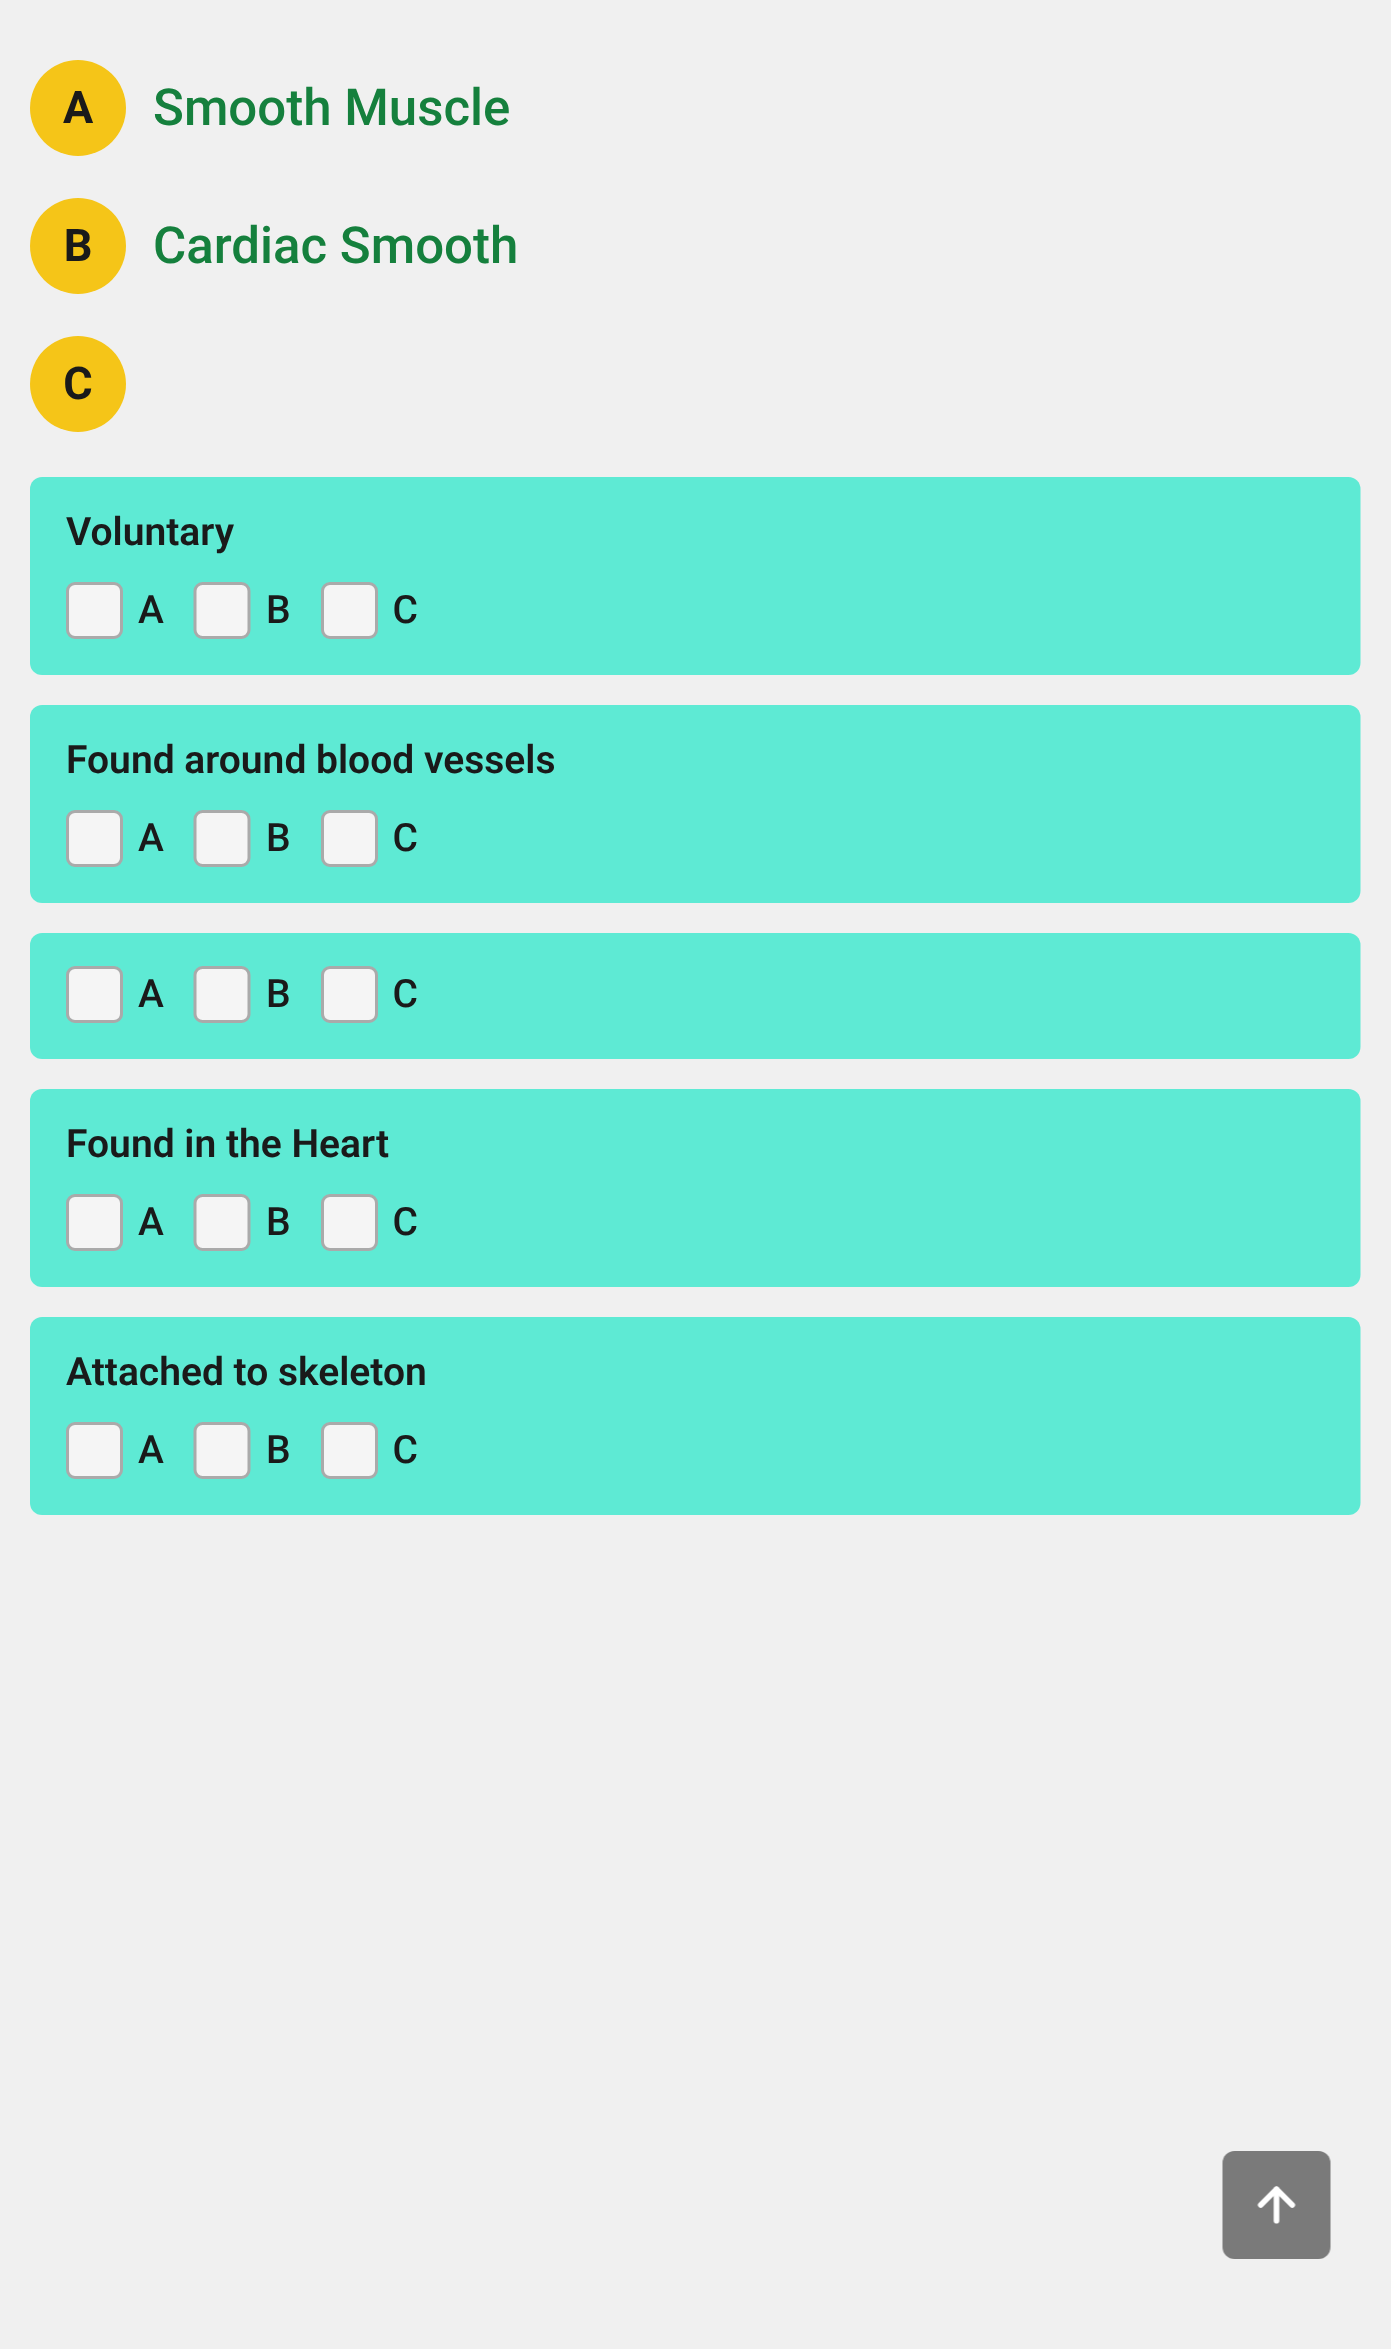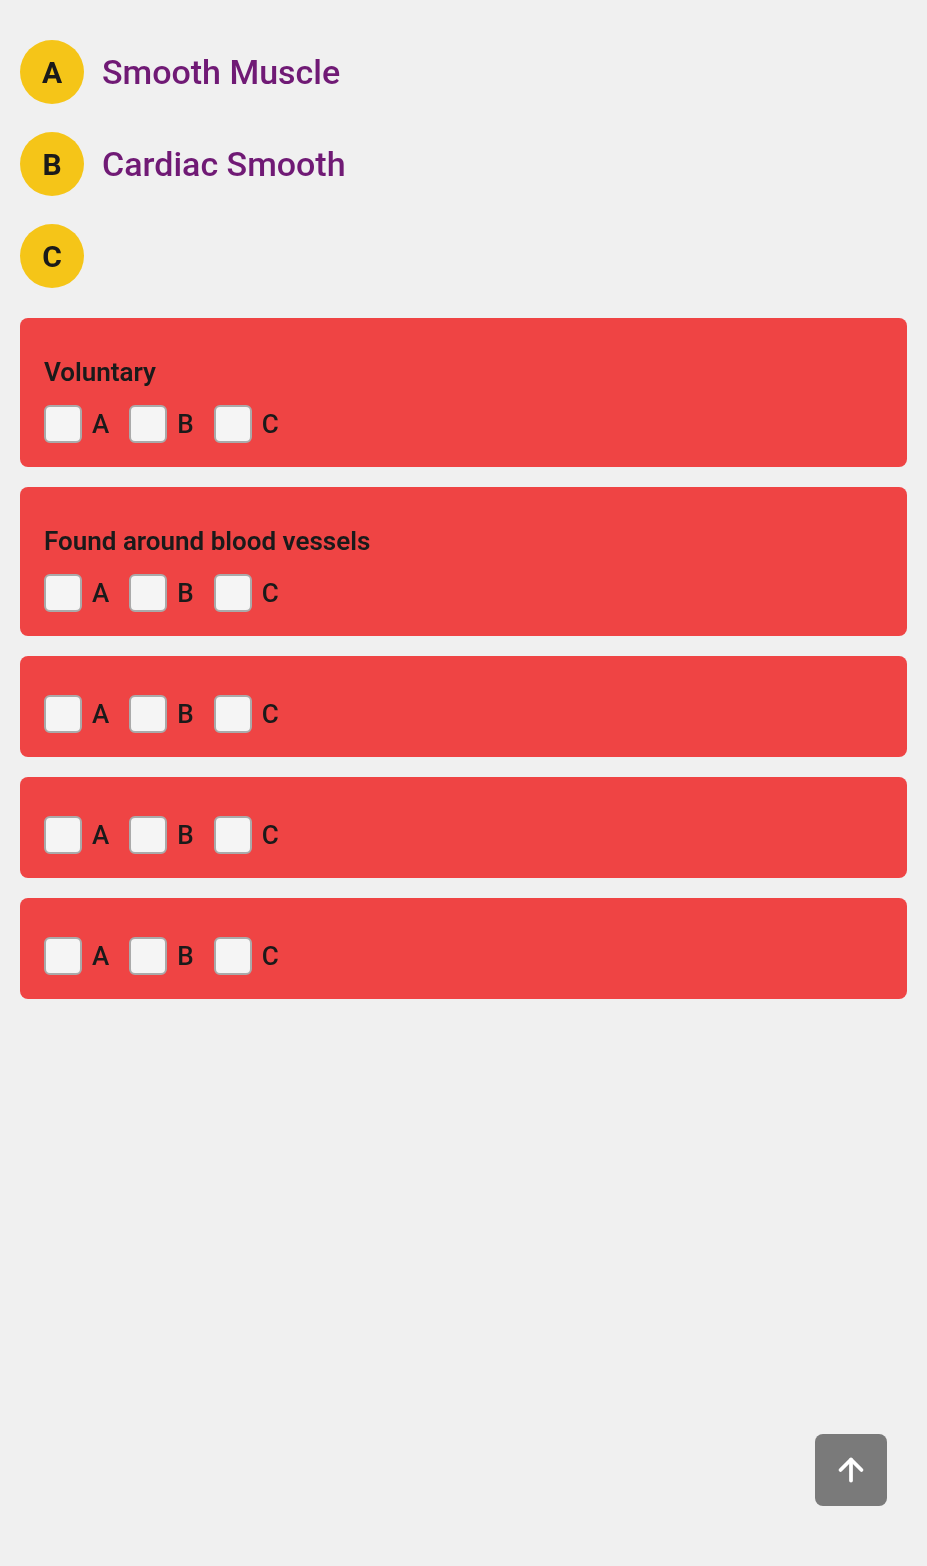--- a/index.html
+++ b/index.html
@@ -38,34 +38,34 @@
       justify-content: center;
       font-size: 30px;
       font-weight: 700;
       color: #1a1a1a;
       flex-shrink: 0;
     }
 
     .option-label {
       font-size: 34px;
       font-weight: 500;
-      color: #701a75;
+      color: #15803d;
     }
 
     .questions-section {
       margin-top: 30px;
       display: flex;
       flex-direction: column;
       gap: 20px;
     }
 
     .question-card {
-      background-color: #ef4444;
+      background-color: #5eead4;
       border-radius: 8px;
-      padding: 39px 24px 24px 24px;
+      padding: 22px 24px 24px 24px;
     }
 
     .question-text {
       font-size: 26px;
       font-weight: 600;
       color: #1a1a1a;
       margin-bottom: 18px;
     }
 
     .checkboxes-row {
@@ -182,37 +182,39 @@
         <span class="checkbox-letter">B</span>
       </div>
       <div class="checkbox-group">
         <div class="checkbox-box"></div>
         <span class="checkbox-letter">C</span>
       </div>
     </div>
   </div>
 
   <div class="question-card">
-    <div class="checkboxes-row">
-      <div class="checkbox-group">
-        <div class="checkbox-box"></div>
-        <span class="checkbox-letter">A</span>
-      </div>
-      <div class="checkbox-group">
-        <div class="checkbox-box"></div>
-        <span class="checkbox-letter">B</span>
-      </div>
-      <div class="checkbox-group">
-        <div class="checkbox-box"></div>
-        <span class="checkbox-letter">C</span>
-      </div>
-    </div>
-  </div>
-
-  <div class="question-card">
+    <div class="question-text">Found in the Heart</div>
+    <div class="checkboxes-row">
+      <div class="checkbox-group">
+        <div class="checkbox-box"></div>
+        <span class="checkbox-letter">A</span>
+      </div>
+      <div class="checkbox-group">
+        <div class="checkbox-box"></div>
+        <span class="checkbox-letter">B</span>
+      </div>
+      <div class="checkbox-group">
+        <div class="checkbox-box"></div>
+        <span class="checkbox-letter">C</span>
+      </div>
+    </div>
+  </div>
+
+  <div class="question-card">
+    <div class="question-text">Attached to skeleton</div>
     <div class="checkboxes-row">
       <div class="checkbox-group">
         <div class="checkbox-box"></div>
         <span class="checkbox-letter">A</span>
       </div>
       <div class="checkbox-group">
         <div class="checkbox-box"></div>
         <span class="checkbox-letter">B</span>
       </div>
       <div class="checkbox-group">

